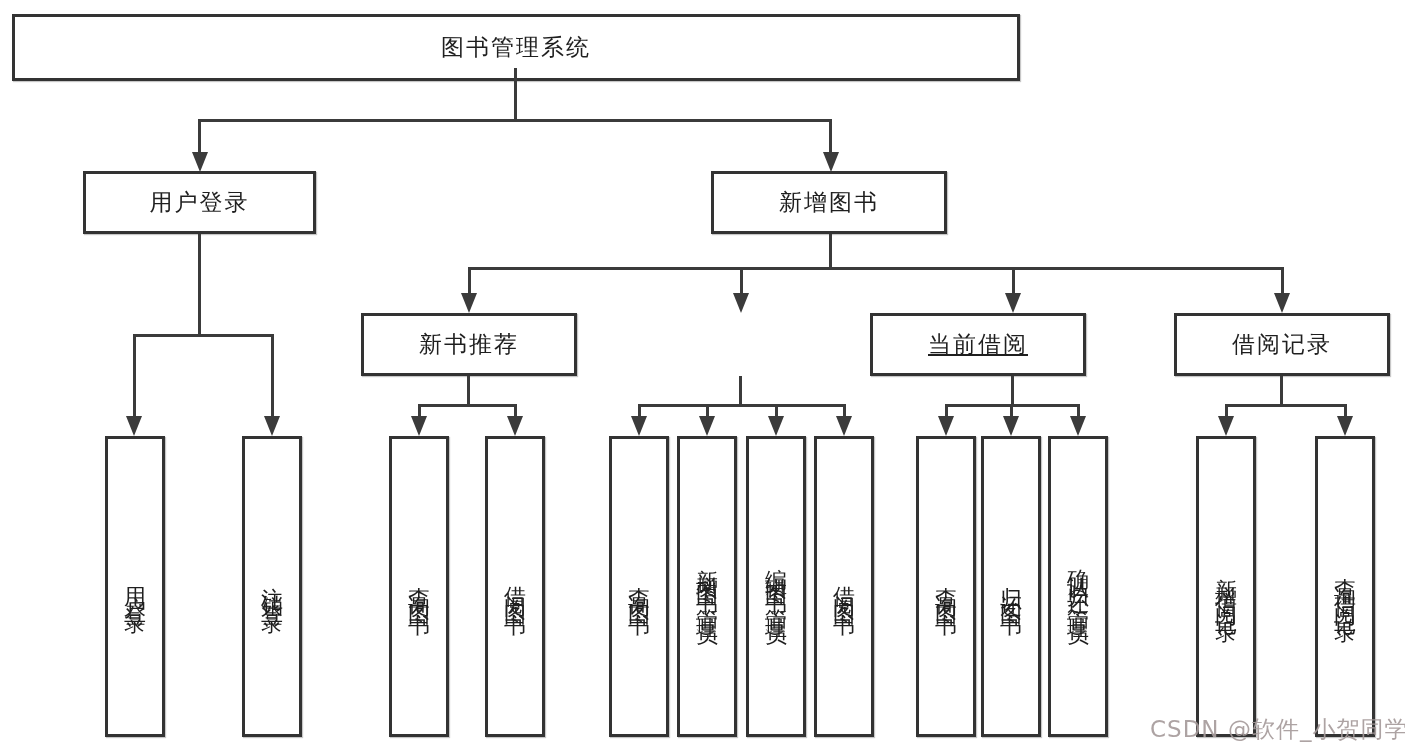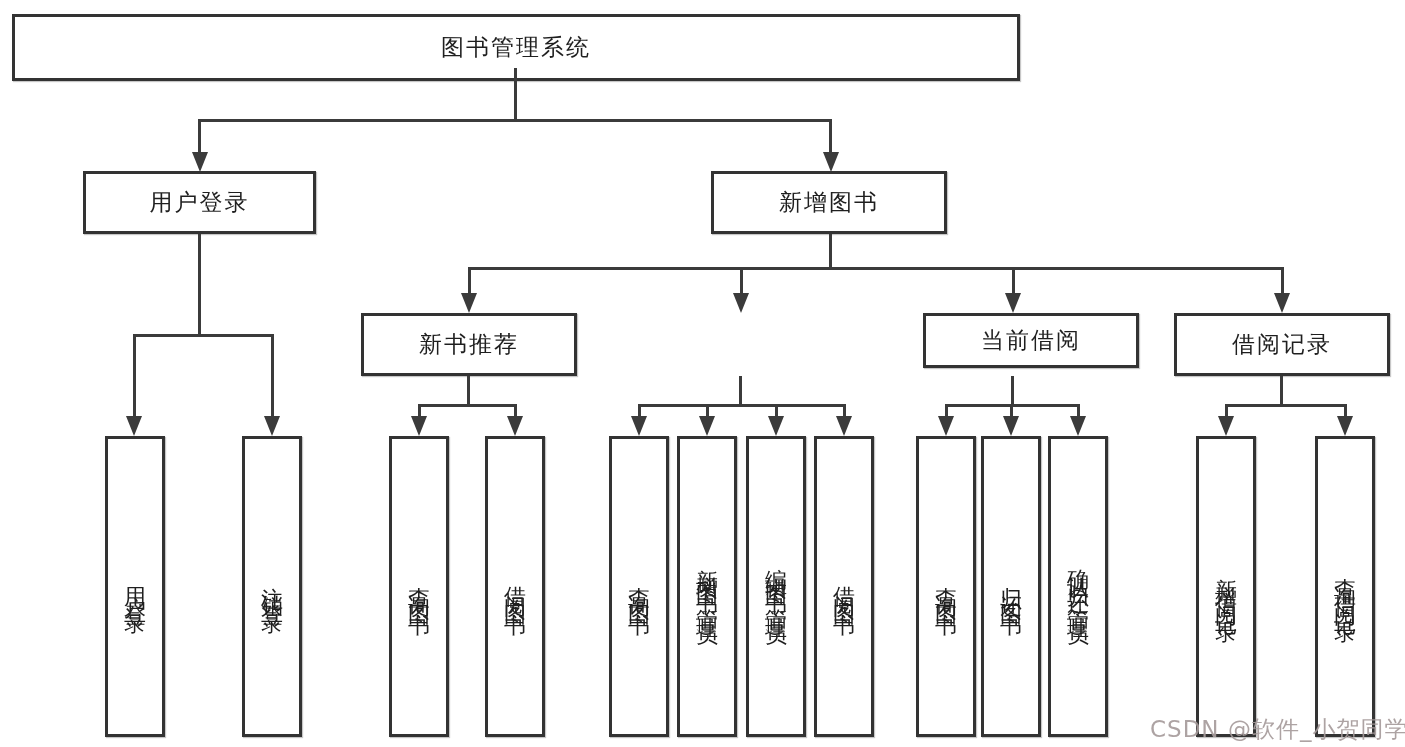--- a/index.html
+++ b/index.html
@@ -72,21 +72,21 @@
   <div class="vline" style="left:740px; top:267px; height:30px;"></div>
   <div class="ahead" style="left:733px; top:293px;"></div>
   <div class="vline" style="left:1012px; top:267px; height:30px;"></div>
   <div class="ahead" style="left:1005px; top:293px;"></div>
   <div class="vline" style="left:1281px; top:267px; height:30px;"></div>
   <div class="ahead" style="left:1274px; top:293px;"></div>
 
   <div class="box hbox" style="left:361px; top:313px; width:216px; height:63px;text-align:right;">
     <span>新书推荐</span>
   </div>
-  <div class="box hbox" style="left:923px; top:313px; width:216px; height:55px;">
+  <div class="box hbox" style="left:870px; top:313px; width:216px; height:63px;text-decoration:underline;">
     <span>当前借阅</span>
   </div>
   <div class="box hbox" style="left:1174px; top:313px; width:216px; height:63px;">
     <span>借阅记录</span>
   </div>
 
   <div class="vline" style="left:467px; top:376px; height:31px;"></div>
   <div class="hline" style="left:418px; top:404px; width:99px;"></div>
   <div class="vline" style="left:418px; top:404px; height:14px;"></div>
   <div class="ahead" style="left:411px; top:416px;"></div>

